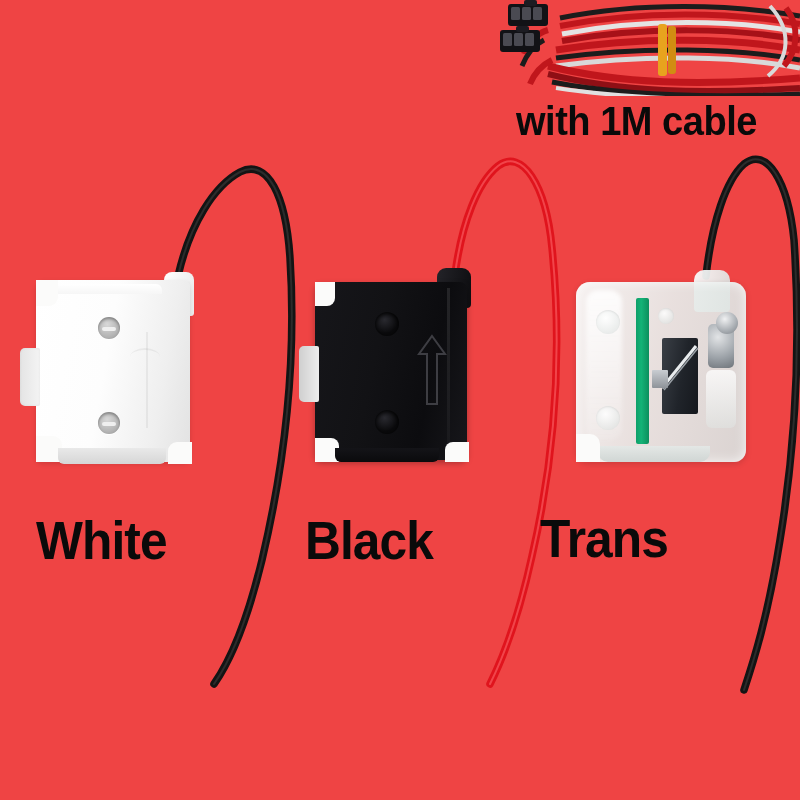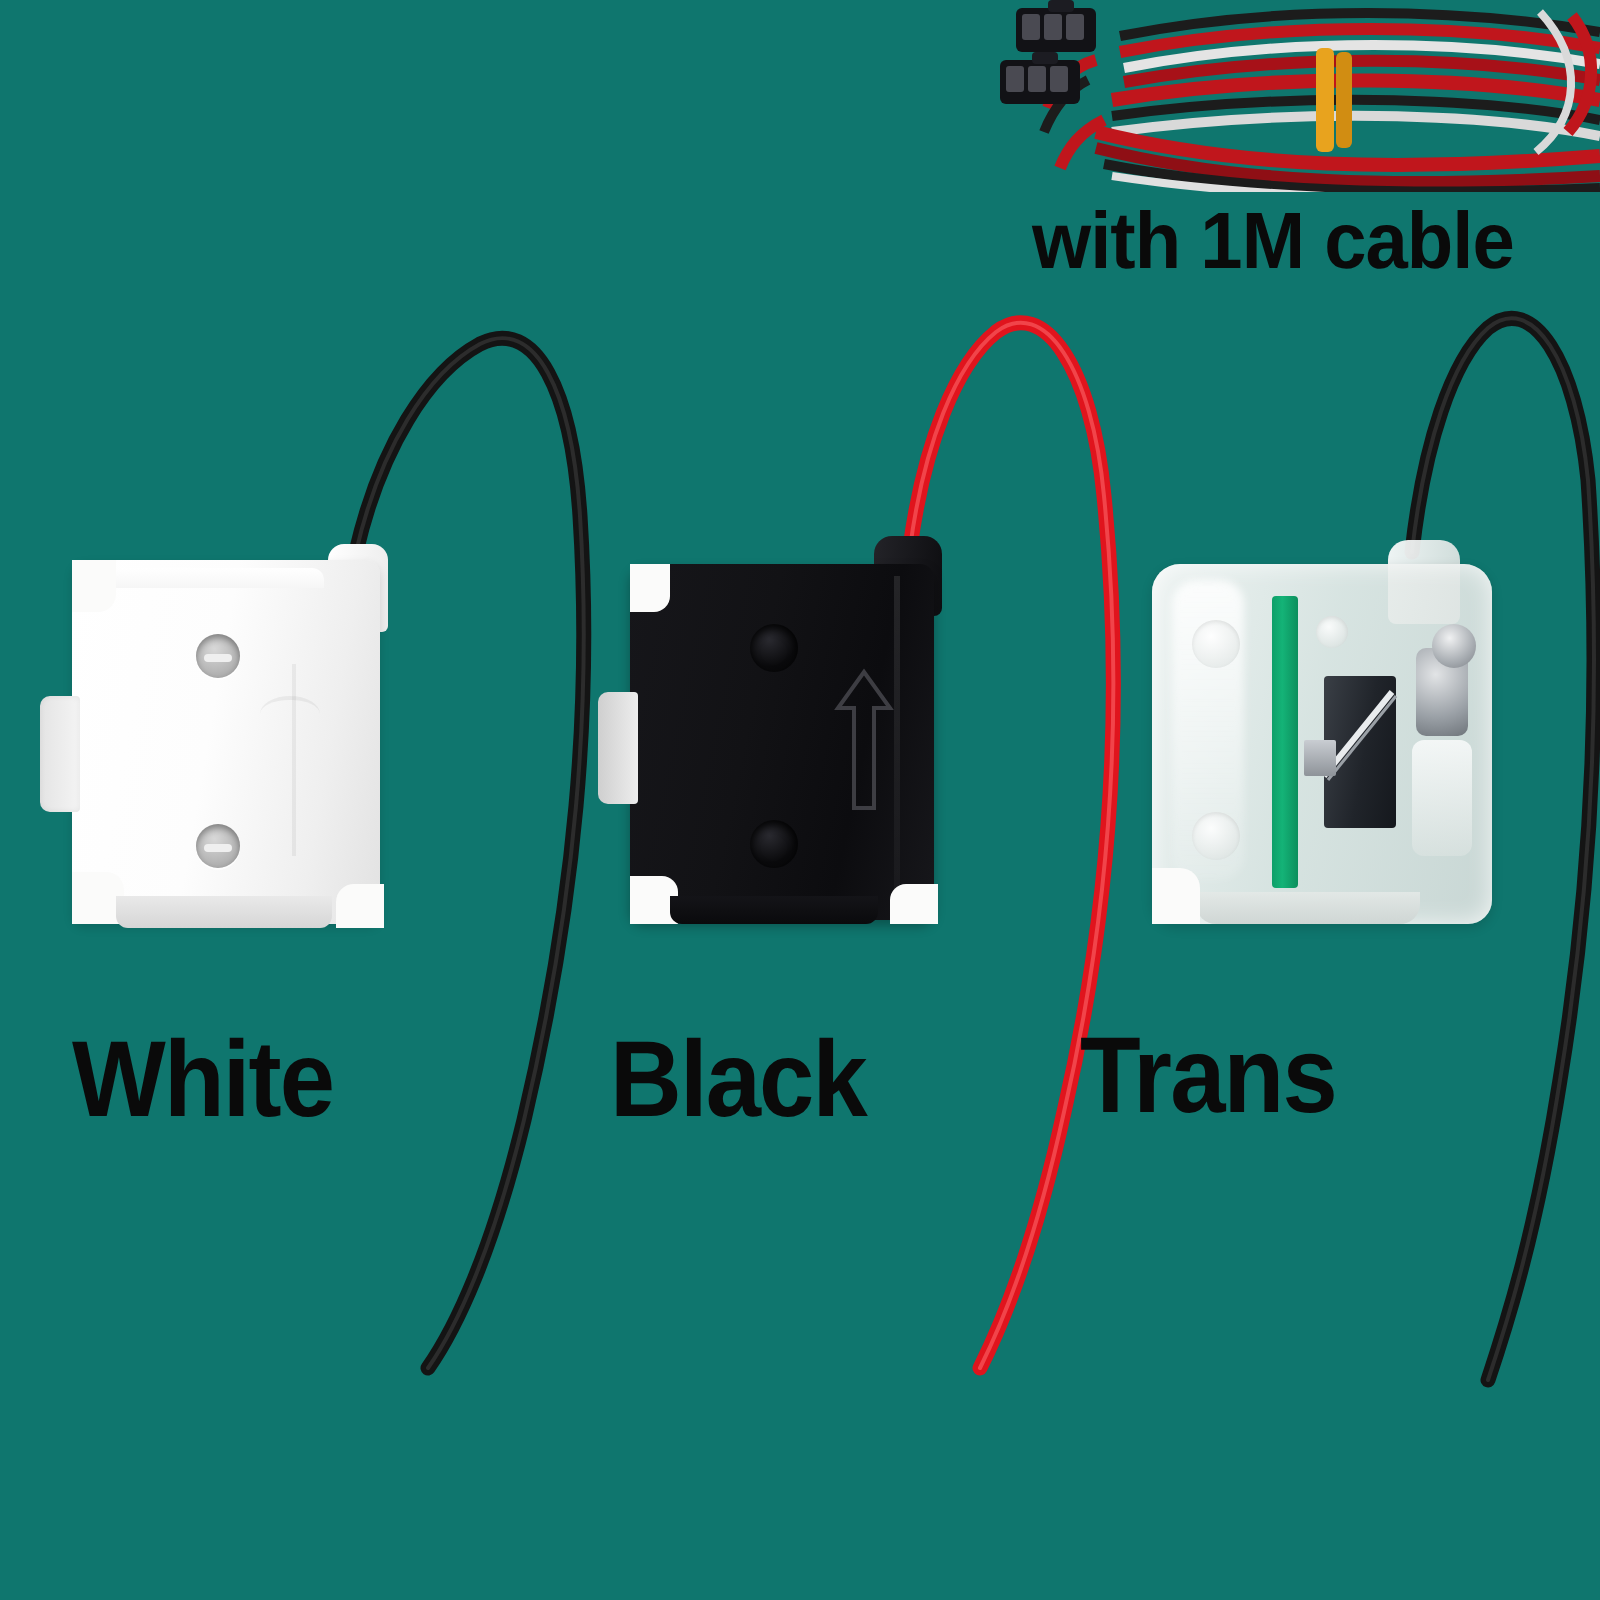--- a/index.html
+++ b/index.html
@@ -6,21 +6,21 @@
   html,body{margin:0;padding:0;}
   body{
     width:800px;height:800px;
     background:#ffffff;
     font-family:"Liberation Sans", sans-serif;
     overflow:hidden;
   }
   #stage{
     position:relative;
     width:800px;height:800px;
-    background:#0f766e;
+    background:#ef4444;
     overflow:hidden;
   }
 
   
   .color-label{
     position:absolute;
     font-family:"Liberation Sans", sans-serif;
     font-weight:bold;
     font-size:54px;
     letter-spacing:-1px;

